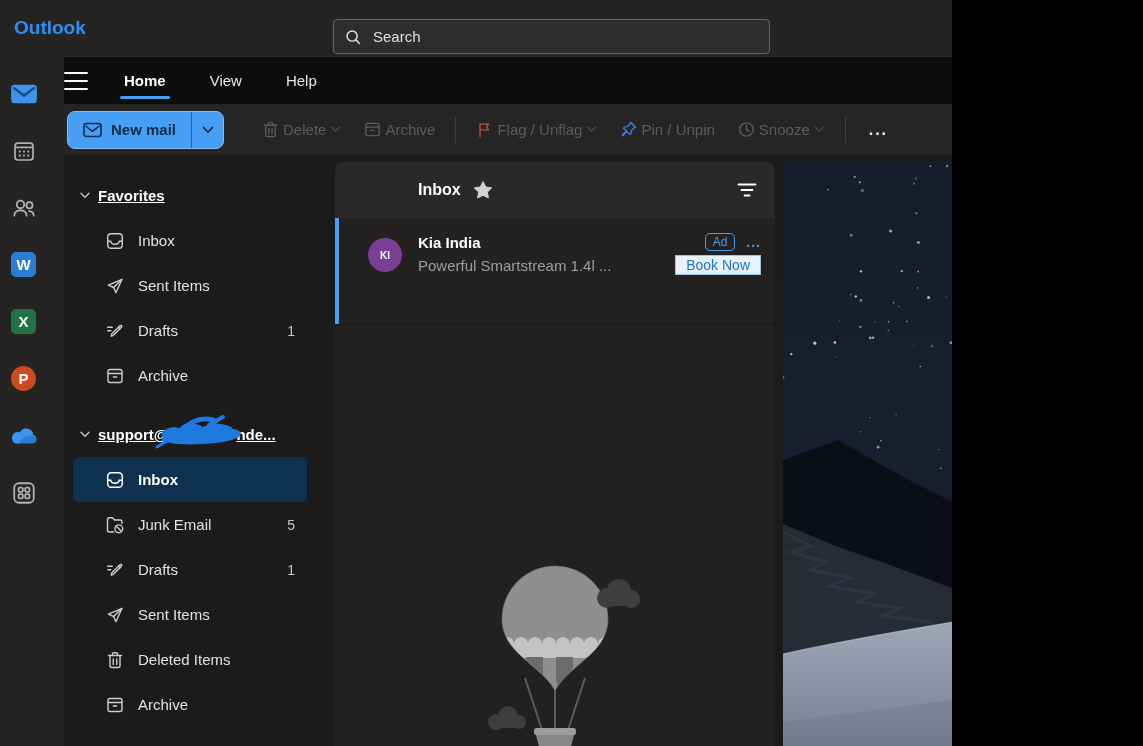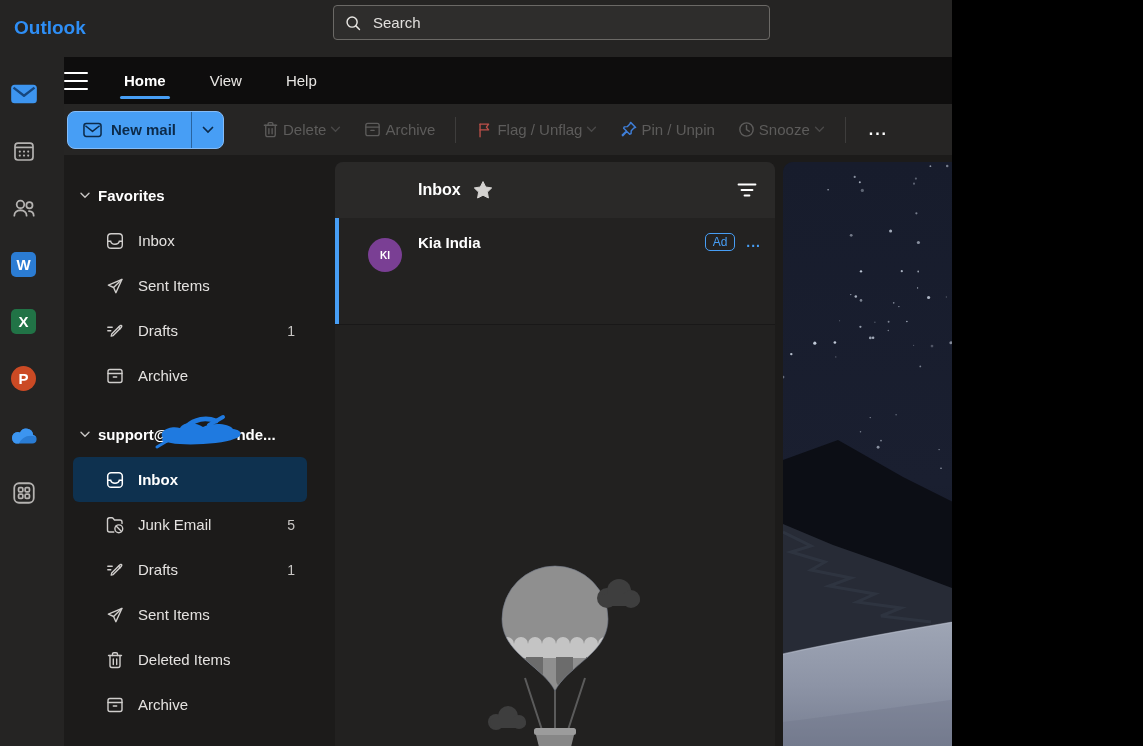--- a/index.html
+++ b/index.html
@@ -3,21 +3,21 @@
 <meta charset="utf-8">
 <style>
   html,body{margin:0;padding:0;background:#000;}
   .screen{position:relative;width:952px;height:746px;background:#1c1b1a;
     font-family:"Liberation Sans",sans-serif;overflow:hidden;color:#e8e6e3;}
   svg{display:block}
 
   
   .topbar{position:absolute;top:0;left:0;right:0;height:57px;background:#252423;}
   .brand{position:absolute;left:14px;top:17px;font-size:19px;font-weight:bold;color:#2e8ef5;cursor:pointer;}
-  .searchbox{position:absolute;left:333px;top:5px;width:437px;height:35px;background:#2e2d2c;
+  .searchbox{position:absolute;left:333px;top:19px;width:437px;height:35px;background:#2e2d2c;
     border:1px solid #6b6966;border-radius:4px;display:flex;align-items:center;padding:0 10px;gap:9px;box-sizing:border-box;}
   .searchbox input{flex:1;background:transparent;border:none;outline:none;color:#e8e6e3;font-size:15px;font-family:inherit;}
   .searchbox input::placeholder{color:#e1dfdd;opacity:1;}
 
   
   .rail{position:absolute;left:0;top:57px;width:64px;bottom:0;background:#252423;
     display:flex;flex-direction:column;padding-top:8px;}
   .rail-item{width:47px;height:57px;display:flex;align-items:center;justify-content:center;cursor:pointer;}
   .tile{width:25px;height:25px;border-radius:5px;display:flex;align-items:center;justify-content:center;
     color:#fff;font-weight:bold;font-size:15px;}
@@ -41,21 +41,21 @@
   .tbtn .chev{margin-left:1px;}
   .tdivider{width:1px;height:26px;background:#3e3d3c;margin:0 9px;}
   .more-btn{color:#fff;font-weight:bold;font-size:16px;letter-spacing:2px;padding:0 14px;cursor:pointer;}
 
   
   .content{position:absolute;top:98px;left:0;right:0;bottom:0;background:#1c1b1a;}
 
   
   .folders{position:absolute;left:0;top:0;width:270px;bottom:0;padding-top:18px;box-sizing:border-box;}
   .section-header{display:flex;align-items:center;gap:8px;padding-left:16px;height:45px;
-    color:#fff;font-weight:bold;font-size:15px;cursor:pointer;position:relative;}
+    color:#fff;font-weight:bold;font-size:15px;cursor:pointer;position:relative;text-decoration:underline;}
   .section-header .chev-icon{color:#c8c6c4;flex:none;}
   .acct-title{display:flex;align-items:center;position:relative;}
   .acct-gap{display:inline-block;width:68px;}
   .scribble{position:absolute;left:55px;top:-12px;pointer-events:none;}
   .folder-item{display:flex;align-items:center;height:45px;margin:0 27px 0 9px;padding:0 0 0 32px;gap:13px;
     color:#e4e2e0;font-size:15px;border-radius:6px;cursor:pointer;}
   .folder-item .f-icon{color:#d0cecc;flex:none;}
   .folder-item .count{margin-left:auto;margin-right:12px;font-size:14px;color:#c8c6c4;}
   .folder-item.selected{background:#0e314f;font-weight:bold;color:#fff;}
   .acct-header{margin-top:14px;}
@@ -438,20 +438,24 @@
         </div>
 
         <div class="email-row">
           <span class="unread-bar"></span>
           <span class="avatar">KI</span>
           <div class="email-body">
             <div class="email-top">
               <span class="sender">Kia India</span>
               <span class="ad-badge">Ad</span>
               <span class="email-dots">...</span>
+            </div>
+            <div class="email-bottom">
+              <span class="preview">Powerful Smartstream 1.4l ...</span>
+              <span class="cta">Book Now</span>
             </div>
           </div>
         </div>
 
         <div class="empty">
           <svg width="178" height="196" viewBox="0 0 178 196">
             <defs>
               <clipPath id="env">
                 <path d="M89 8 a53 53 0 0 1 53 53 c0 25 -21 38 -35 51 c-8 7 -14 13 -18 21 c-4 -8 -10 -14 -18 -21 C57 99 36 86 36 61 A53 53 0 0 1 89 8 Z"></path>
               </clipPath>

